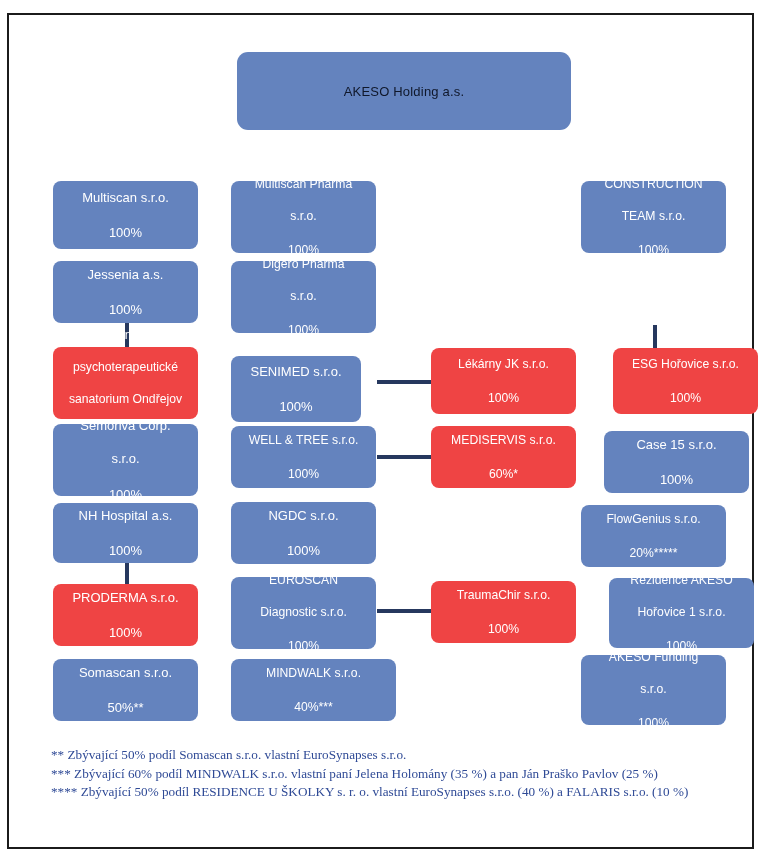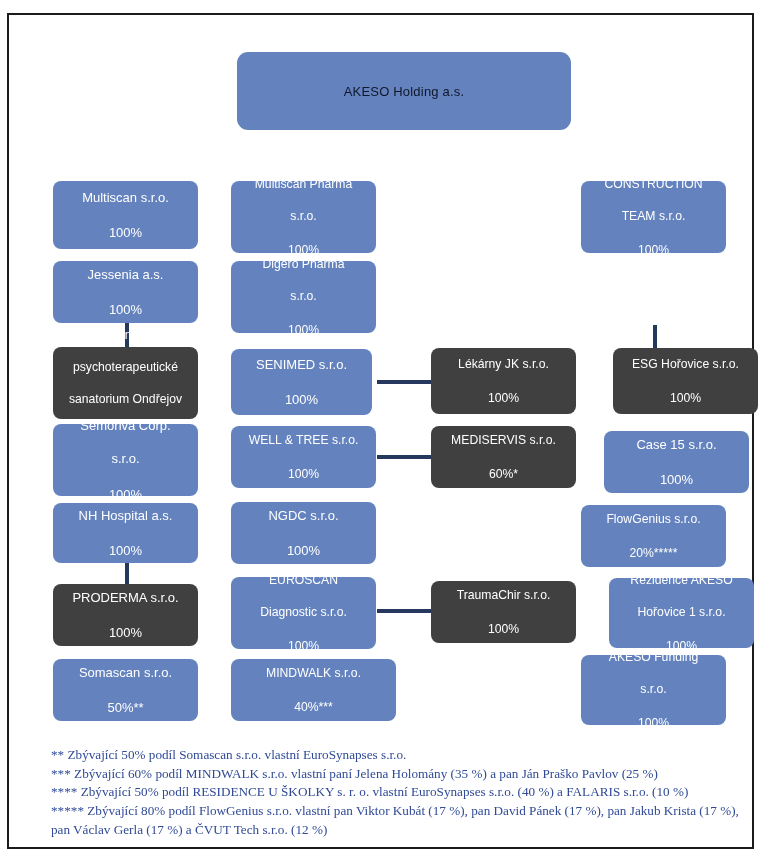--- a/index.html
+++ b/index.html
@@ -54,21 +54,21 @@
     flex-direction: column;
     align-items: center;
     justify-content: center;
     text-align: center;
     color: #ffffff;
     line-height: 1.32;
     padding: 2px 4px;
     gap: 16px;
   }
   .node.dark  { background: #6483BE; }
-  .node.light { background: #404040; }
+  .node.light { background: #ef4444; }
   .node .ln {
     display: block;
     white-space: nowrap;
   }
   .node .pct { margin-top: 2px; }
 
   
   .fs-13 { font-size: 13px; }
   .fs-12 { font-size: 12.2px; }
 
@@ -160,21 +160,21 @@
       <span class="ln">s.r.o.</span>
       <span class="ln pct">100%</span>
     </div>
 
     <div class="node dark fs-12" style="left:222px; top:246px; width:145px; height:72px;">
       <span class="ln">Digero Pharma</span>
       <span class="ln">s.r.o.</span>
       <span class="ln pct">100%</span>
     </div>
 
-    <div class="node dark fs-13" style="left:222px; top:334px; width:141px; height:66px;">
+    <div class="node dark fs-13" style="left:222px; top:341px; width:130px; height:66px;">
       <span class="ln">SENIMED s.r.o.</span>
       <span class="ln pct">100%</span>
     </div>
 
     <div class="node dark fs-12" style="left:222px; top:411px; width:145px; height:62px;">
       <span class="ln">WELL &amp; TREE s.r.o.</span>
       <span class="ln pct">100%</span>
     </div>
 
     <div class="node dark fs-13" style="left:222px; top:487px; width:145px; height:62px;">
@@ -239,17 +239,16 @@
     <div class="node dark fs-12" style="left:572px; top:640px; width:145px; height:70px;">
       <span class="ln">AKESO Funding</span>
       <span class="ln">s.r.o.</span>
       <span class="ln pct">100%</span>
     </div>
 
     <div id="footnotes">
       <div class="fn">** Zbývající 50% podíl Somascan s.r.o. vlastní EuroSynapses s.r.o.</div>
       <div class="fn">*** Zbývající 60% podíl MINDWALK s.r.o. vlastní paní Jelena Holomány (35 %) a pan Ján Praško Pavlov (25 %)</div>
       <div class="fn">**** Zbývající 50% podíl RESIDENCE U ŠKOLKY s. r. o. vlastní EuroSynapses s.r.o. (40 %) a FALARIS s.r.o. (10 %)</div>
-      <div class="fn">***** Zbývající 80% podíl FlowGenius s.r.o. vlastní pan Viktor Kubát (17 %), pan David Pánek (17 %), pan Jakub Krista (17 %), pan Václav Gerla (17 %) a ČVUT Tech s.r.o. (12 %)</div>
     </div>
 
   </div>
 </div>
 
 </body></html>

